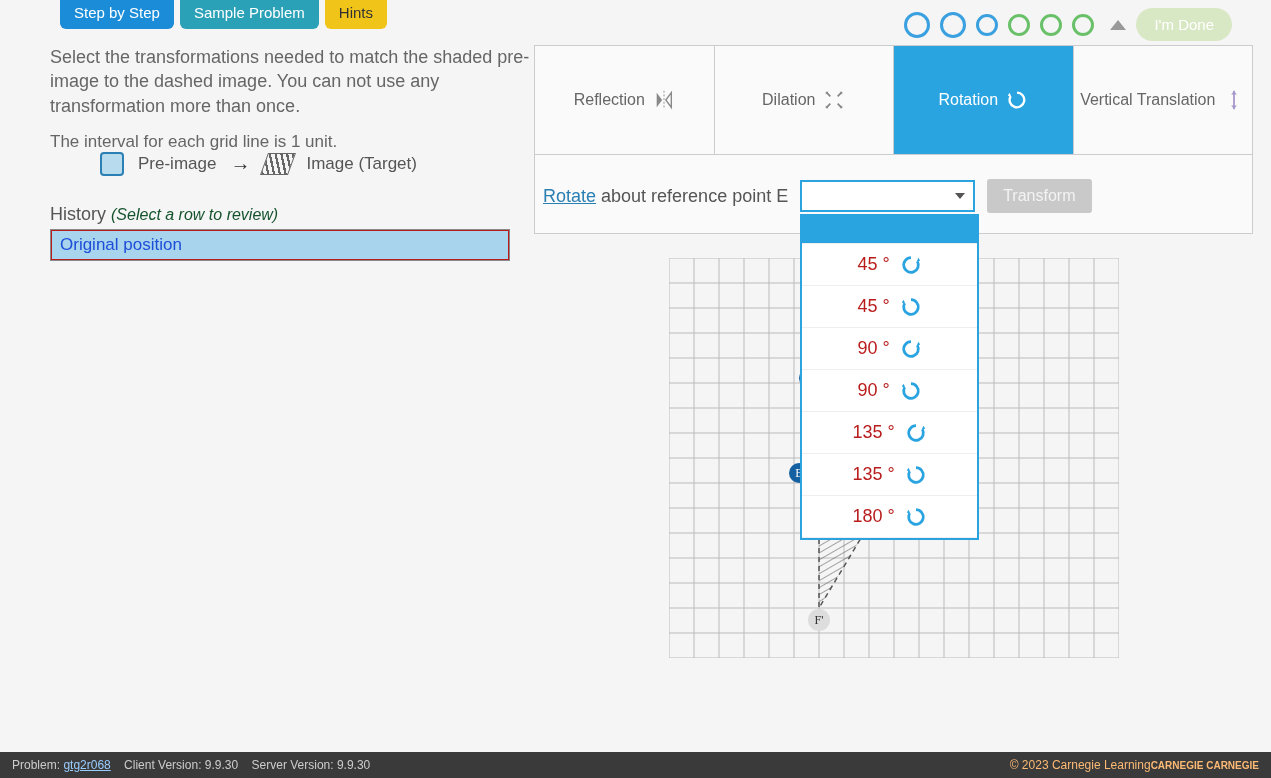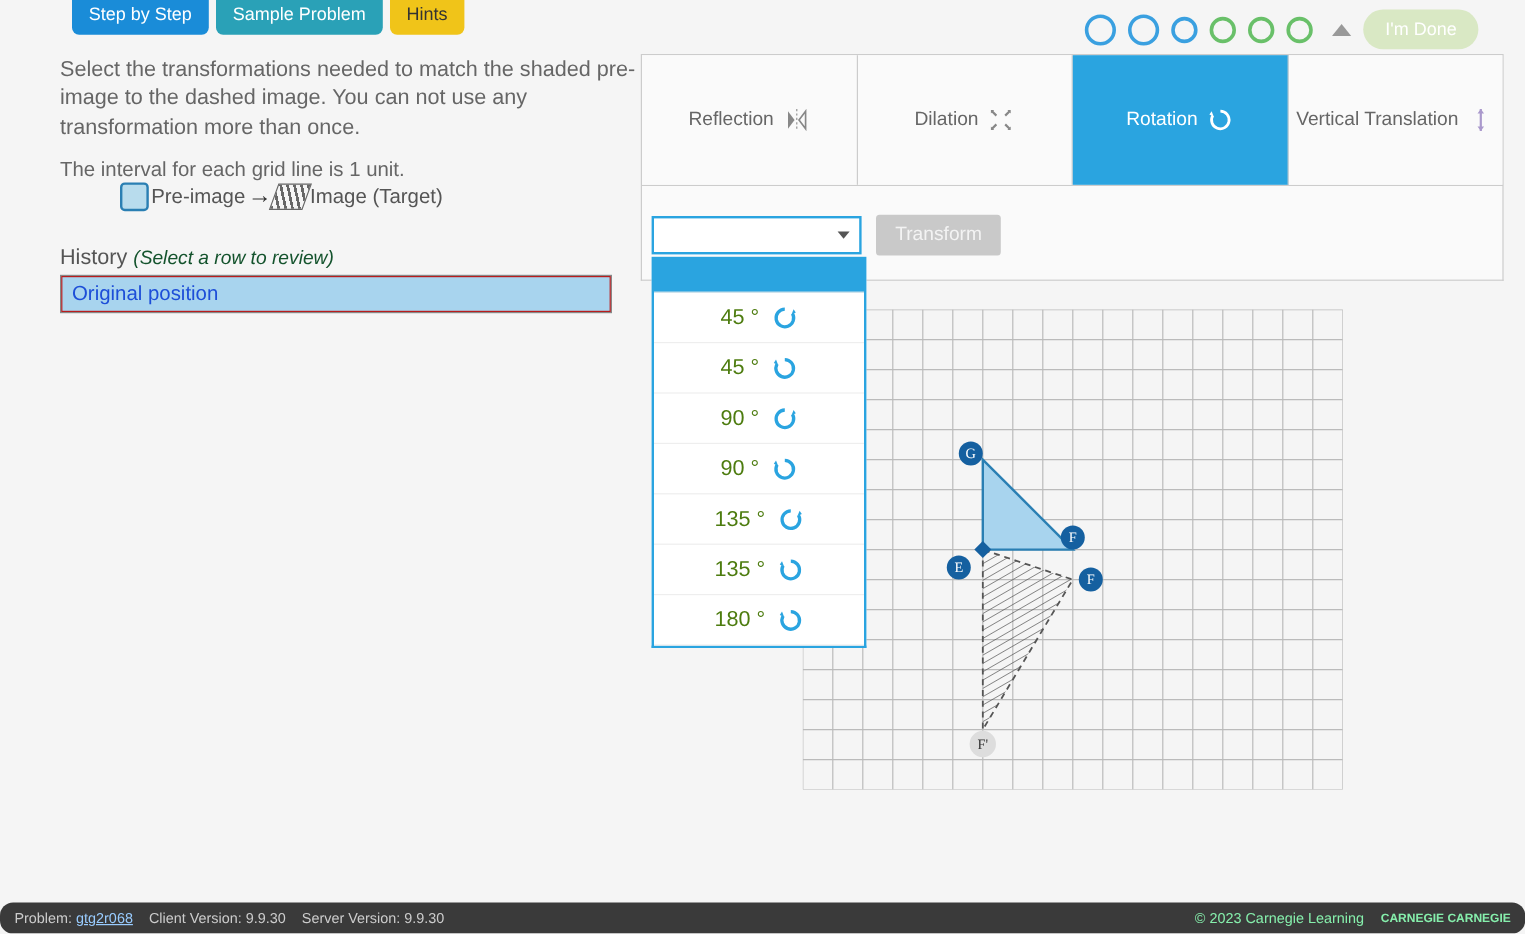--- a/index.html
+++ b/index.html
@@ -71,21 +71,21 @@
     line-height: 1.35;
     margin-bottom: 14px;
   }
   .interval-text {
     font-size: 17px;
     color: #666;
   }
   .legend {
     display: flex;
     align-items: center;
-    gap: 2px;
+    gap: 14px;
     padding-left: 50px;
     margin-bottom: 28px;
     font-size: 17px;
     color: #555;
   }
   .preimage-box {
     width: 24px; height: 24px;
     background: #b8dced;
     border: 2px solid #2a7fb3;
     border-radius: 4px;
@@ -183,21 +183,21 @@
     border-top: none;
     z-index: 50;
   }
   .dropdown .opt {
     height: 42px;
     display: flex;
     align-items: center;
     justify-content: center;
     gap: 10px;
     font-size: 18px;
-    color: #4d7c0f;
+    color: #b91c1c;
     cursor: pointer;
     border-bottom: 1px solid #eee;
   }
   .dropdown .opt.blank { background: #2aa4e0; height: 30px; }
   .dropdown .opt svg { width: 22px; height: 22px; }
   .grid-area {
     position: relative;
     margin: 24px auto 0 auto;
     width: 450px;
     height: 400px;
@@ -207,24 +207,23 @@
     position: absolute;
     bottom: 0; left: 0; right: 0;
     height: 26px;
     background: #3a3a3a;
     color: #ccc;
     font-size: 12px;
     display: flex;
     align-items: center;
     padding: 0 12px;
     justify-content: space-between;
-    border-radius: 11px;
   }
   .footer a { color: #9cf; text-decoration: underline; }
-  .footer .right { display: flex; gap: 14px; align-items: center; color: #86efac; }
+  .footer .right { display: flex; align-items: center; color: #fdba74; }
 </style>
 </head>
 <body>
 
 <div class="top-tabs">
   <div class="tab blue">Step by Step</div>
   <div class="tab teal">Sample Problem</div>
   <div class="tab yellow">Hints</div>
 </div>
 
@@ -297,20 +296,23 @@
           <span>Vertical Translation</span>
           <svg viewBox="0 0 24 24">
               <path d="M12 2 L12 22" stroke="#a9c" stroke-width="2"></path>
               <path d="M12 2 L9 6 L15 6 Z M12 22 L9 18 L15 18 Z" fill="#a9c"></path>
             </svg>
         </div>
       </div>
     </div>
 
     <div class="controls-row">
+      <span class="rotate-label">
+        <span class="u">Rotate</span><span> about reference point E</span>
+      </span>
       <div class="angle-select">
         <div class="chev"></div>
         <div class="dropdown" id="dropdown">
           <div class="opt blank"></div>
         <div class="opt">
               <span>45 °</span>
               <svg viewBox="0 0 24 24">
                 <path d="M12 4 a8 8 0 1 0 7 4" fill="none" stroke="#2aa4e0" stroke-width="3"></path>
                 <path d="M22 7 L18 9 L20 4 Z" fill="#2aa4e0"></path>
               </svg>

